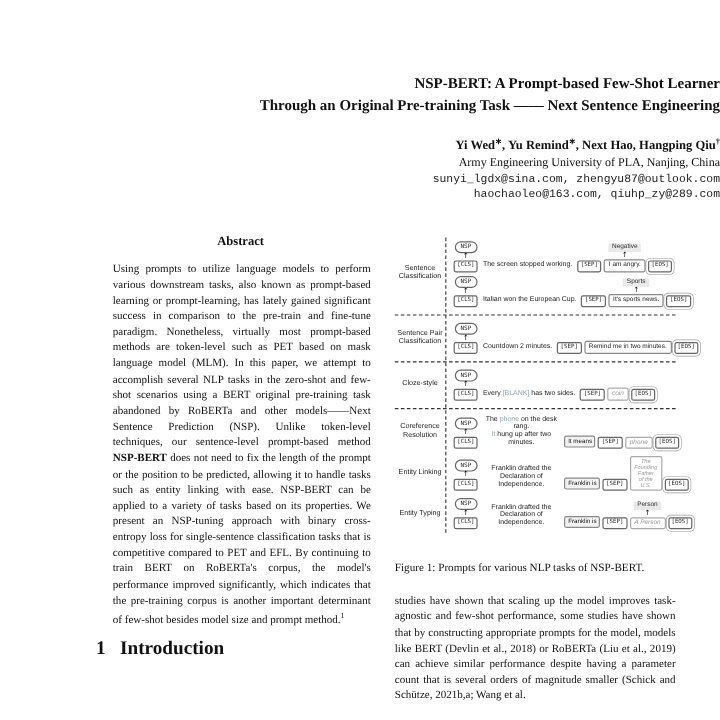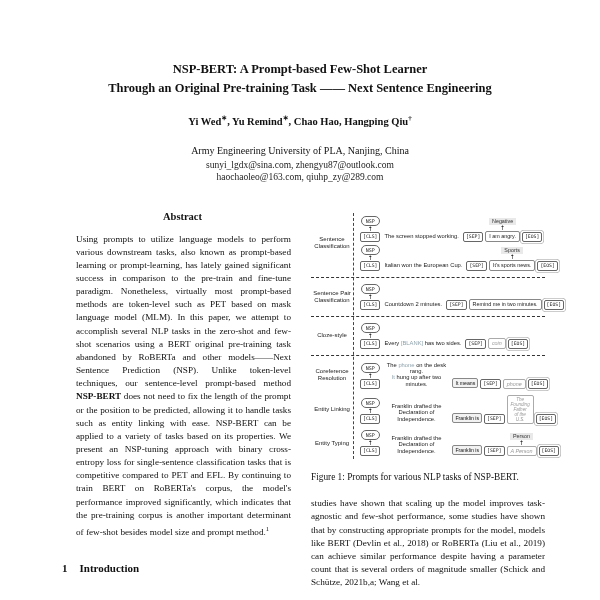--- a/index.html
+++ b/index.html
@@ -1,32 +1,32 @@
 <!DOCTYPE html>
 <html><head>
 <meta charset="utf-8">
 <style>
   html,body{margin:0;padding:0;background:#fff;}
   .page{width:600px;height:600px;overflow:hidden;position:relative;background:#fff;
         color:#111;font-family:"Liberation Serif",serif;}
   
-  .hdr{text-align:center;padding-top:60px;}
+  .hdr{text-align:right;padding-top:60px;}
   .title{font-size:12.5px;font-weight:bold;line-height:19px;}
   .authors{margin-top:16px;font-size:10.5px;font-weight:bold;}
   .authors sup{font-size:7px;}
-  .affil{font-size:10px;margin-top:18px;}
-  .emails{font-family:Liberation Serif, serif;font-size:9.5px;line-height:12.5px;margin-top:3px;color:#222;}
+  .affil{font-size:10px;margin-top:2px;}
+  .emails{font-family:Liberation Mono, monospace;font-size:9.5px;line-height:12.5px;margin-top:3px;color:#222;}
   
-  .columns{display:flex;gap:8px;padding:0 55px 0 62px;margin-top:27px;}
+  .columns{display:flex;gap:8px;padding:0 55px 0 80px;margin-top:27px;}
   .col-left{width:241px;flex:none;}
   .col-right{width:234px;flex:none;}
   .abs-h{text-align:center;font-weight:bold;font-size:10.5px;margin:0 0 11px 0;}
   .abs-b{font-size:9.2px;line-height:13.15px;text-align:justify;margin:0 12px 0 14px;}
   .abs-b sup{font-size:6.5px;}
-  .intro-h{font-size:11px;font-weight:bold;margin-top:23px;}
+  .intro-h{font-size:16px;font-weight:bold;margin-top:9px;}
   .intro-h .num{margin-right:12px;}
   
   .figure{position:relative;margin-top:2px;}
   .vline{position:absolute;left:42px;top:0;bottom:0;border-left:1px dashed #444;}
   .fig-section{display:flex;align-items:center;}
   .fig-label{width:42px;flex:none;font-family:"Liberation Sans",sans-serif;
              font-size:6px;line-height:7px;text-align:center;color:#222;}
   .fig-content{flex:1;padding-left:7px;min-width:0;}
   .hsep{border-top:1.3px dashed #333;margin:3px 0;}
   .ex{display:flex;align-items:flex-end;gap:2px;margin:3px 0;}
@@ -44,34 +44,34 @@
   .prompt-box{border:1px solid #888;border-radius:2px;background:#f2f2f2;
         font-family:"Liberation Sans",sans-serif;font-size:5.2px;line-height:6px;
         padding:1px 2px;white-space:nowrap;margin-bottom:1px;}
   .ans-box{border:1px solid #888;border-radius:2px;background:#fff;color:#222;
         font-family:"Liberation Sans",sans-serif;font-size:5.4px;line-height:6.2px;
         padding:1px 3px;white-space:nowrap;}
   .ital{font-style:italic;color:#999;border-color:#aaa;}
   .ans2{white-space:normal;text-align:center;width:46px;font-size:4.6px;line-height:5px;}
   .class-label{background:#e9e9e9;color:#333;font-family:"Liberation Sans",sans-serif;
         font-size:5.4px;line-height:7px;padding:0 3px;white-space:nowrap;}
-  .fig-caption{font-size:9.3px;margin-top:12px;line-height:12px;}
+  .fig-caption{font-size:9.3px;margin-top:24px;line-height:12px;}
   .body-par{font-size:9.2px;line-height:13.2px;text-align:justify;margin-top:14px;}
 </style>
 </head>
 <body>
 
 <div class="page">
 
   <div class="hdr">
     <div class="title">
       <div>NSP-BERT: A Prompt-based Few-Shot Learner</div>
       <div>Through an Original Pre-training Task —— Next Sentence Engineering</div>
     </div>
-    <div class="authors"><span>Yi Wed</span><sup>∗</sup><span>, Yu Remind</span><sup>∗</sup><span>, Chao Hao, Hangping Qiu</span><sup>†</sup></div>
+    <div class="authors"><span>Yi Wed</span><sup>∗</sup><span>, Yu Remind</span><sup>∗</sup><span>, Next Hao, Hangping Qiu</span><sup>†</sup></div>
     <div class="affil">Army Engineering University of PLA, Nanjing, China</div>
     <div class="emails">
       <div>sunyi_lgdx@sina.com, zhengyu87@outlook.com</div>
       <div>haochaoleo@163.com, qiuhp_zy@289.com</div>
     </div>
   </div>
 
   <div class="columns">
 
     <div class="col-left">

